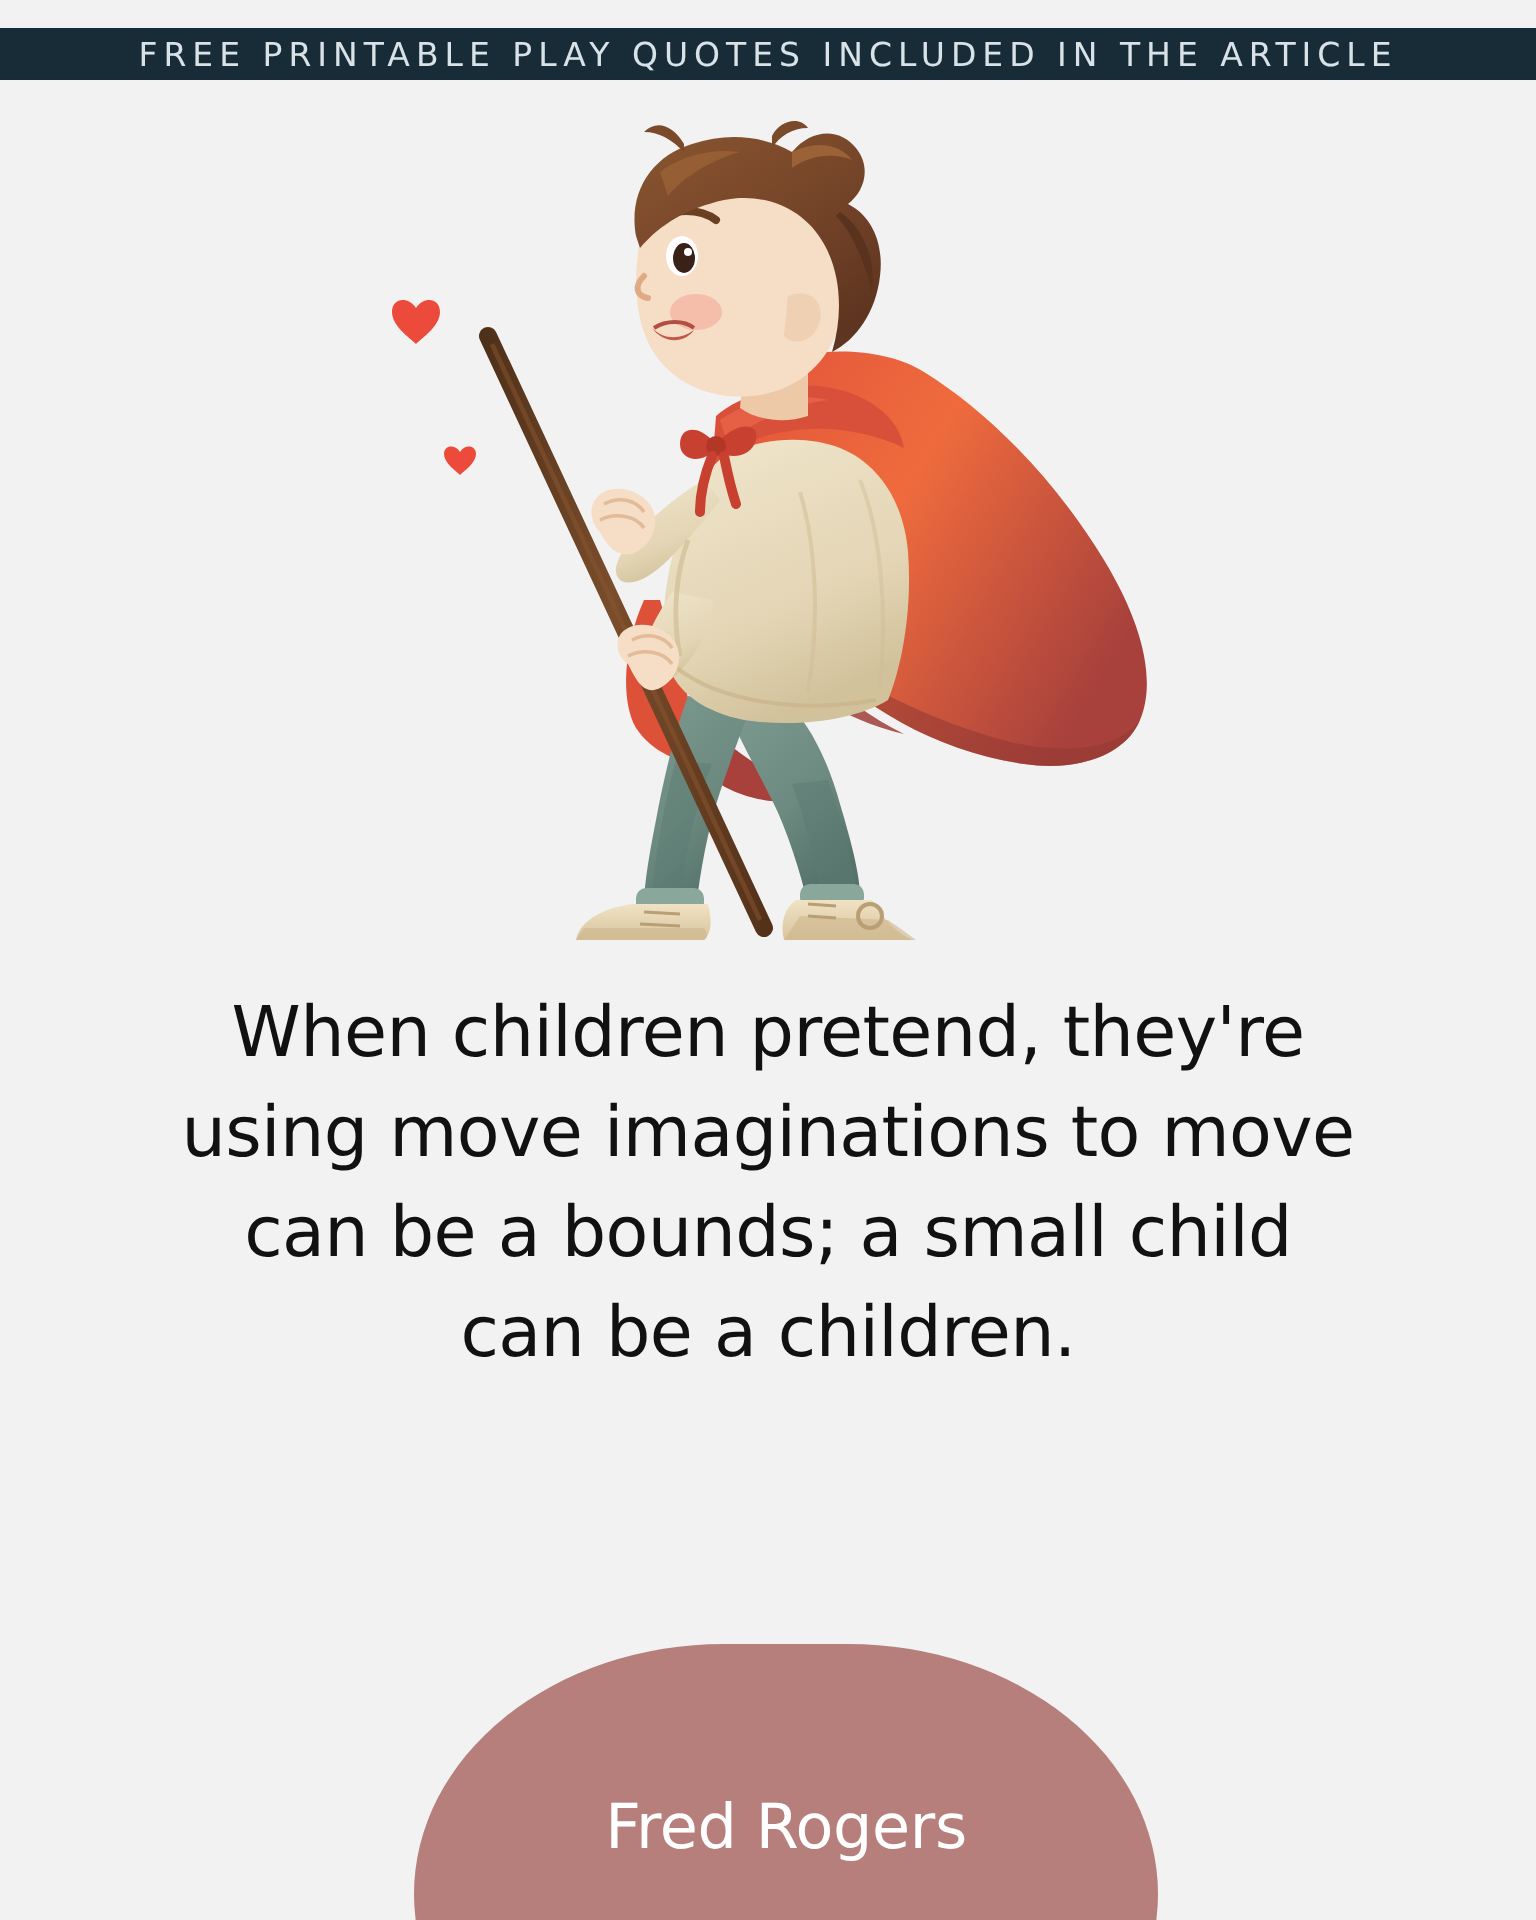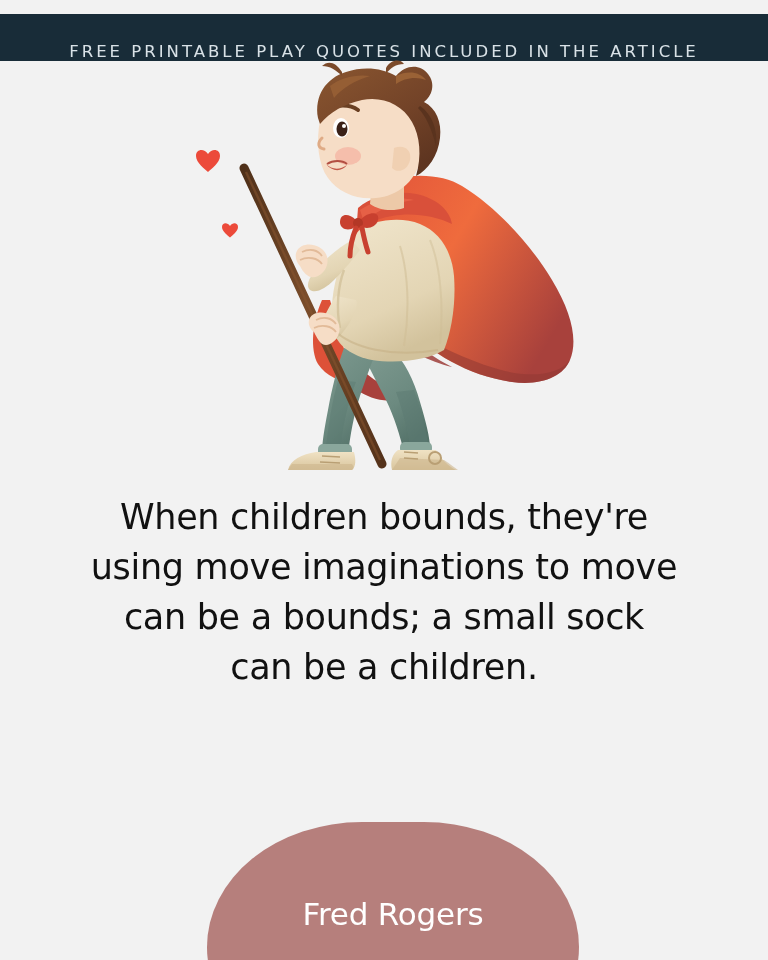--- a/index.html
+++ b/index.html
@@ -14,24 +14,24 @@
     overflow: hidden;
     position: relative;
   }
 
   
   .banner {
     position: absolute;
     left: 0;
     top: 14px;
     width: 768px;
-    height: 47px;
+    height: 26px;
     background: #182c38;
     display: flex;
-    align-items: flex-end;
+    align-items: center;
     justify-content: center;
   }
   .banner-text {
     color: #d9e2e7;
     font-size: 16.5px;
     letter-spacing: 3.0px;
     font-weight: 400;
     text-transform: uppercase;
     white-space: nowrap;
     font-family: "DejaVu Sans", sans-serif;
@@ -317,27 +317,27 @@
                C322 288, 318 280, 314 272 Z" fill="#f6ddc6"></path>
       <path d="M316 260 C324 256, 332 258, 336 264" stroke="#e2bb99" stroke-width="1.8" fill="none"></path>
       <path d="M314 268 C322 264, 332 266, 336 272" stroke="#e2bb99" stroke-width="1.8" fill="none"></path>
     </g>
   </svg>
 </div>
 
 <div class="quote-block">
   <div class="quote-text">
     <div>
-      <span>When children bounds, they're</span>
+      <span>When children pretend, they're</span>
     </div>
     <div>
       <span>using move </span><b>imaginations</b><span> to move</span>
     </div>
     <div>
-      <span>can be a bounds; </span><b>a small sock</b>
+      <span>can be a bounds; </span><b>a small child</b>
     </div>
     <div>
       <b>can be a children.</b>
     </div>
   </div>
 </div>
 
 <div class="author-bubble">
   <div class="author-name">Fred Rogers</div>
 </div>

